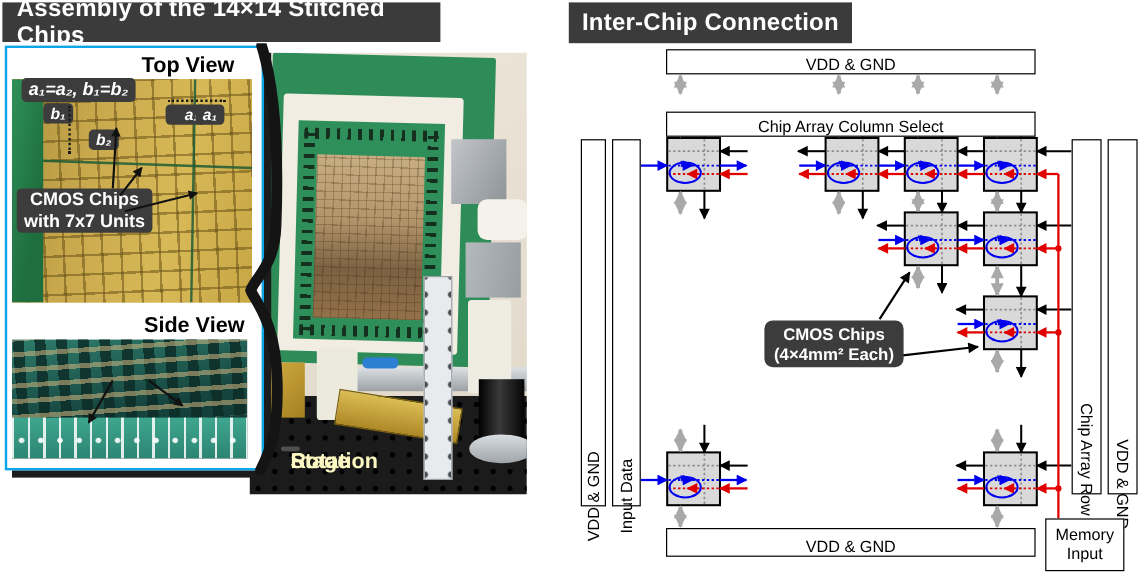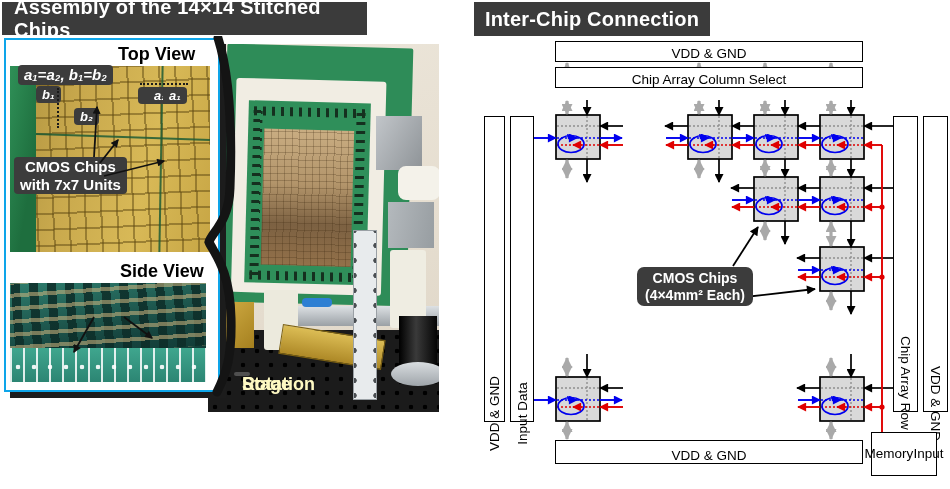--- a/index.html
+++ b/index.html
@@ -77,21 +77,21 @@
      background-image:
        repeating-linear-gradient(90deg,rgba(255,255,255,.85) 0 2px,transparent 2px 13px),
        linear-gradient(180deg,#3fa68e,#2c8573);}
   .sv-dots{position:absolute;left:0;bottom:8px;width:196px;height:14px;
      background-image:radial-gradient(circle,rgba(255,255,255,.9) 2px,transparent 2.6px);
      background-size:16px 14px;}
   svg{display:block;}
   .overlay-svg{position:absolute;left:0;top:0;z-index:7;pointer-events:none;}
   
   #mem-clock{position:absolute;left:871px;top:432px;width:66px;height:44px;background:#fff;
-     border:1.7px solid #000;box-sizing:border-box;display:flex;flex-direction:row;
+     border:1.7px solid #000;box-sizing:border-box;display:flex;flex-direction:column;
      align-items:center;justify-content:center;font-size:13.5px;line-height:1.2;z-index:4;}
   #cmos-chip-tag{left:637px;top:267px;width:108px;border-radius:7px;font-size:14px;
      padding:3px 4px;text-align:center;}
 </style>
 </head>
 <body>
 
 <div id="canvas">
 
   <div class="panel-title" style="left:2px;top:2px;width:353px;height:33px;padding-left:12px;">
@@ -351,21 +351,21 @@
       <line x1="882" y1="407" x2="864" y2="407" stroke="#e00000" stroke-width="1.9" marker-end="url(#mk-r)"></line>
       <circle cx="882" cy="407" r="2.6" fill="#e00000"></circle>
       <line x1="882" y1="145" x2="882" y2="432" stroke="#e00000" stroke-width="1.9"></line>
       <line x1="733" y1="266" x2="758" y2="227" stroke="#000000" stroke-width="1.8" marker-end="url(#mk-b)"></line>
       <line x1="745" y1="297" x2="815" y2="289" stroke="#000000" stroke-width="1.8" marker-end="url(#mk-b)"></line>
     </svg>
 
   <div class="bar" style="left:555px;top:41px;width:308px;height:21px;">
     <span>VDD &amp; GND</span>
     </div>
-  <div class="bar" style="left:555px;top:67px;width:308px;height:21px;">
+  <div class="bar" style="left:555px;top:93px;width:308px;height:21px;">
     <span>Chip Array Column Select</span>
     </div>
   <div class="bar vert-up" style="left:484px;top:116px;width:21px;height:306px;">
     <span>VDD &amp; GND</span>
     </div>
   <div class="bar vert-up" style="left:510px;top:116px;width:24px;height:306px;">
     <span>Input Data</span>
     </div>
   <div class="bar vert-down" style="left:893px;top:116px;width:25px;height:296px;">
     <span>Chip Array Row Select</span>

